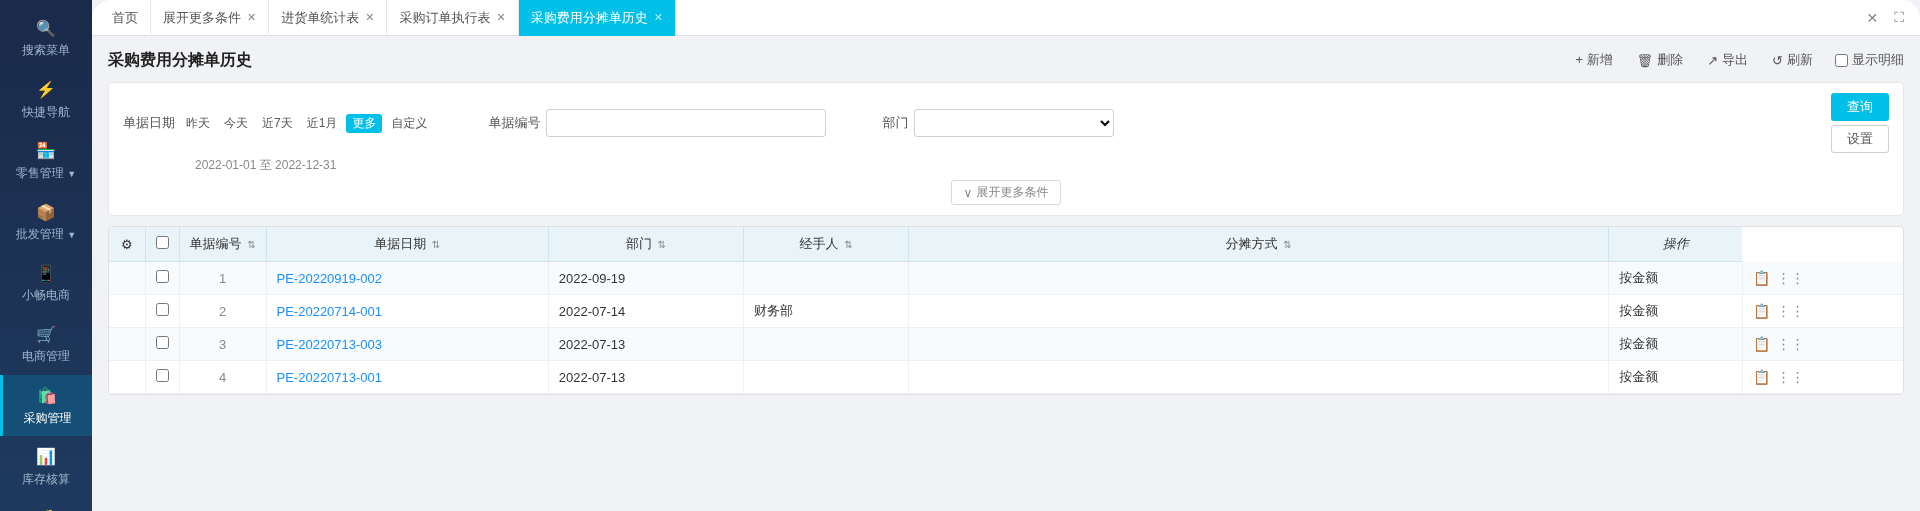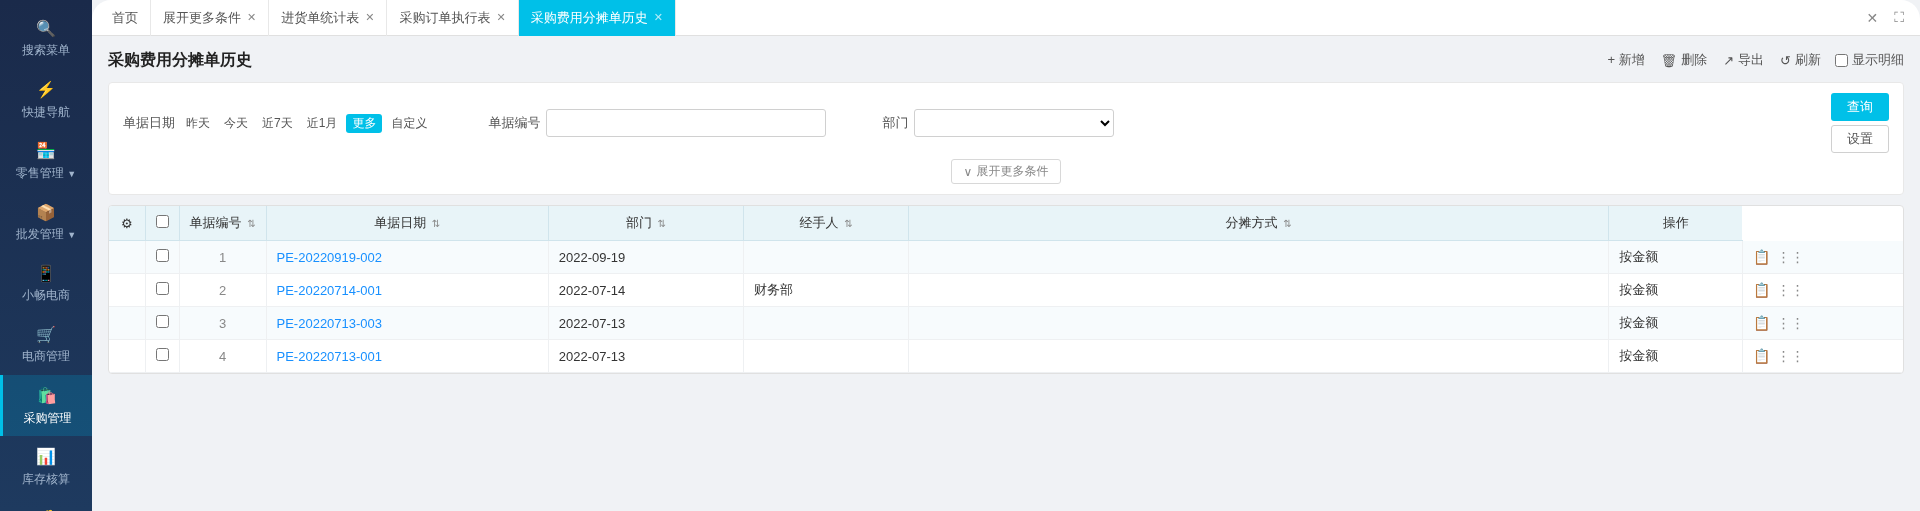--- a/index.html
+++ b/index.html
@@ -108,21 +108,21 @@
       margin-bottom: 10px;
     }
     .page-title {
       font-size: 16px;
       font-weight: 600;
       color: #222;
     }
     .toolbar {
       display: flex;
       align-items: center;
-      gap: 12px;
+      gap: 20px;
     }
     .toolbar-btn {
       display: flex;
       align-items: center;
       gap: 4px;
       font-size: 13px;
       color: #555;
       cursor: pointer;
       padding: 3px 2px;
     }
@@ -263,21 +263,21 @@
     }
     thead th {
       padding: 8px 10px;
       text-align: center;
       font-weight: 500;
       color: #333;
       border-bottom: 1px solid #d0e4ec;
       border-right: 1px solid #d0e4ec;
       white-space: nowrap;
     }
-    thead th:last-child { border-right: none; }
+    thead th:last-child { border-right: none; font-style: italic; }
     tbody tr {
       border-bottom: 1px solid #eef0f2;
     }
     tbody tr.row-alt { background: #f7fbfd; }
     tbody td {
       padding: 7px 10px;
       color: #333;
       border-right: 1px solid #eef0f2;
     }
     tbody td:last-child { border-right: none; }
@@ -430,20 +430,23 @@
             <option value=""></option>
           </select>
         </div>
 
         <div class="filter-actions">
           <button class="query-btn">查询</button>
           <button class="settings-btn">设置</button>
         </div>
       </div>
 
+      <div style="margin-top: 4px; margin-left: 68px;">
+        <span class="date-range-text">2022-01-01 至 2022-12-31</span>
+      </div>
 
       <div class="expand-row">
         <button class="expand-btn">
           <span>∨</span>
           <span>展开更多条件</span>
         </button>
       </div>
     </div>
 
     <div class="table-container">

